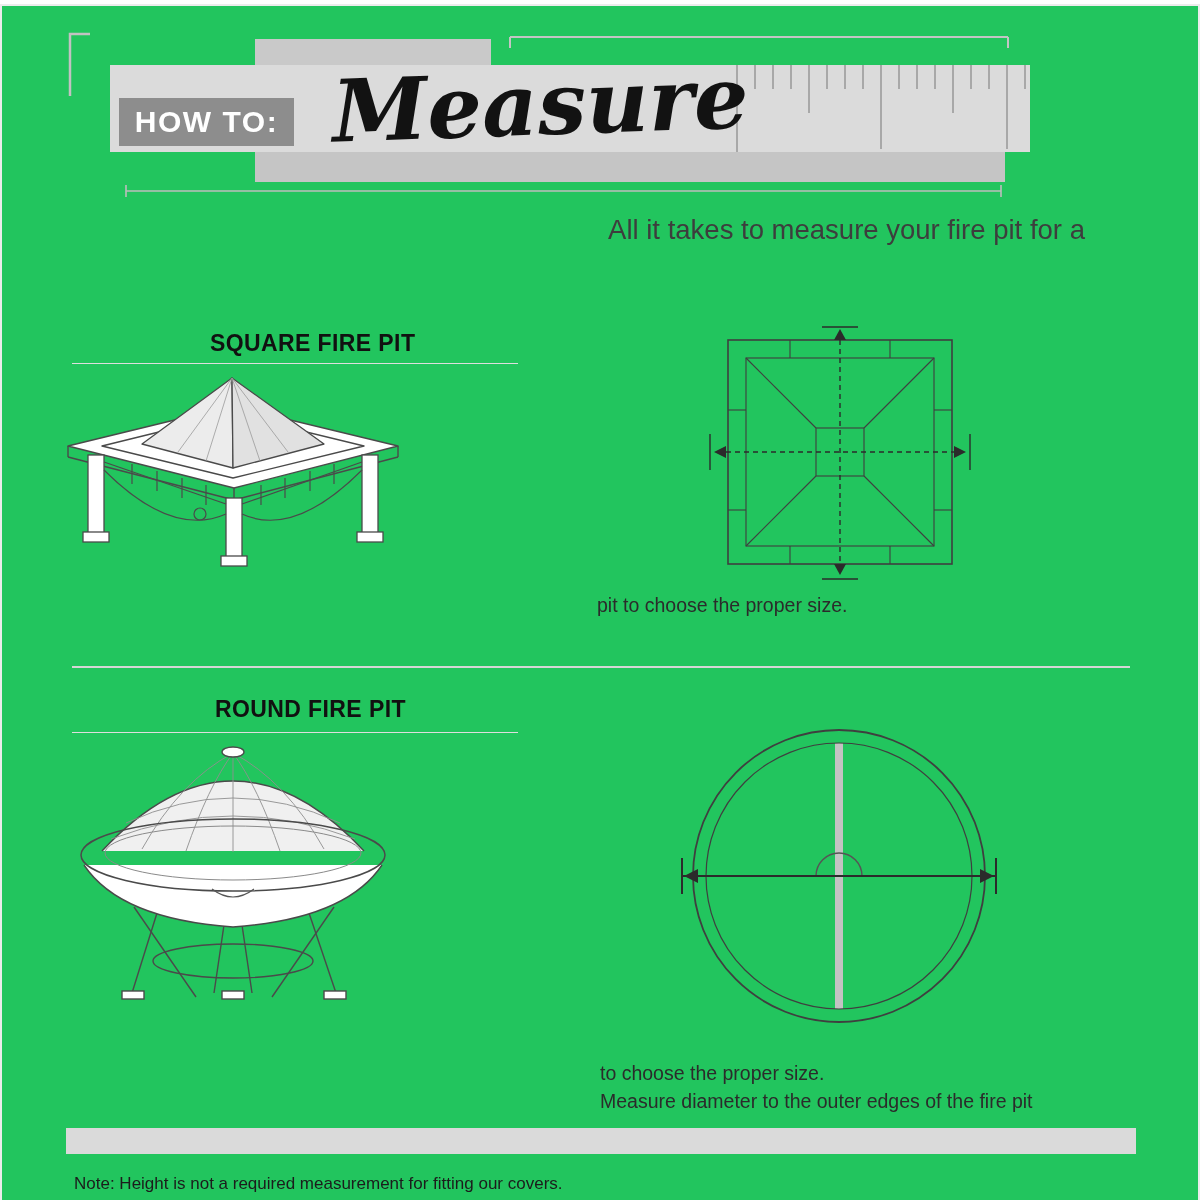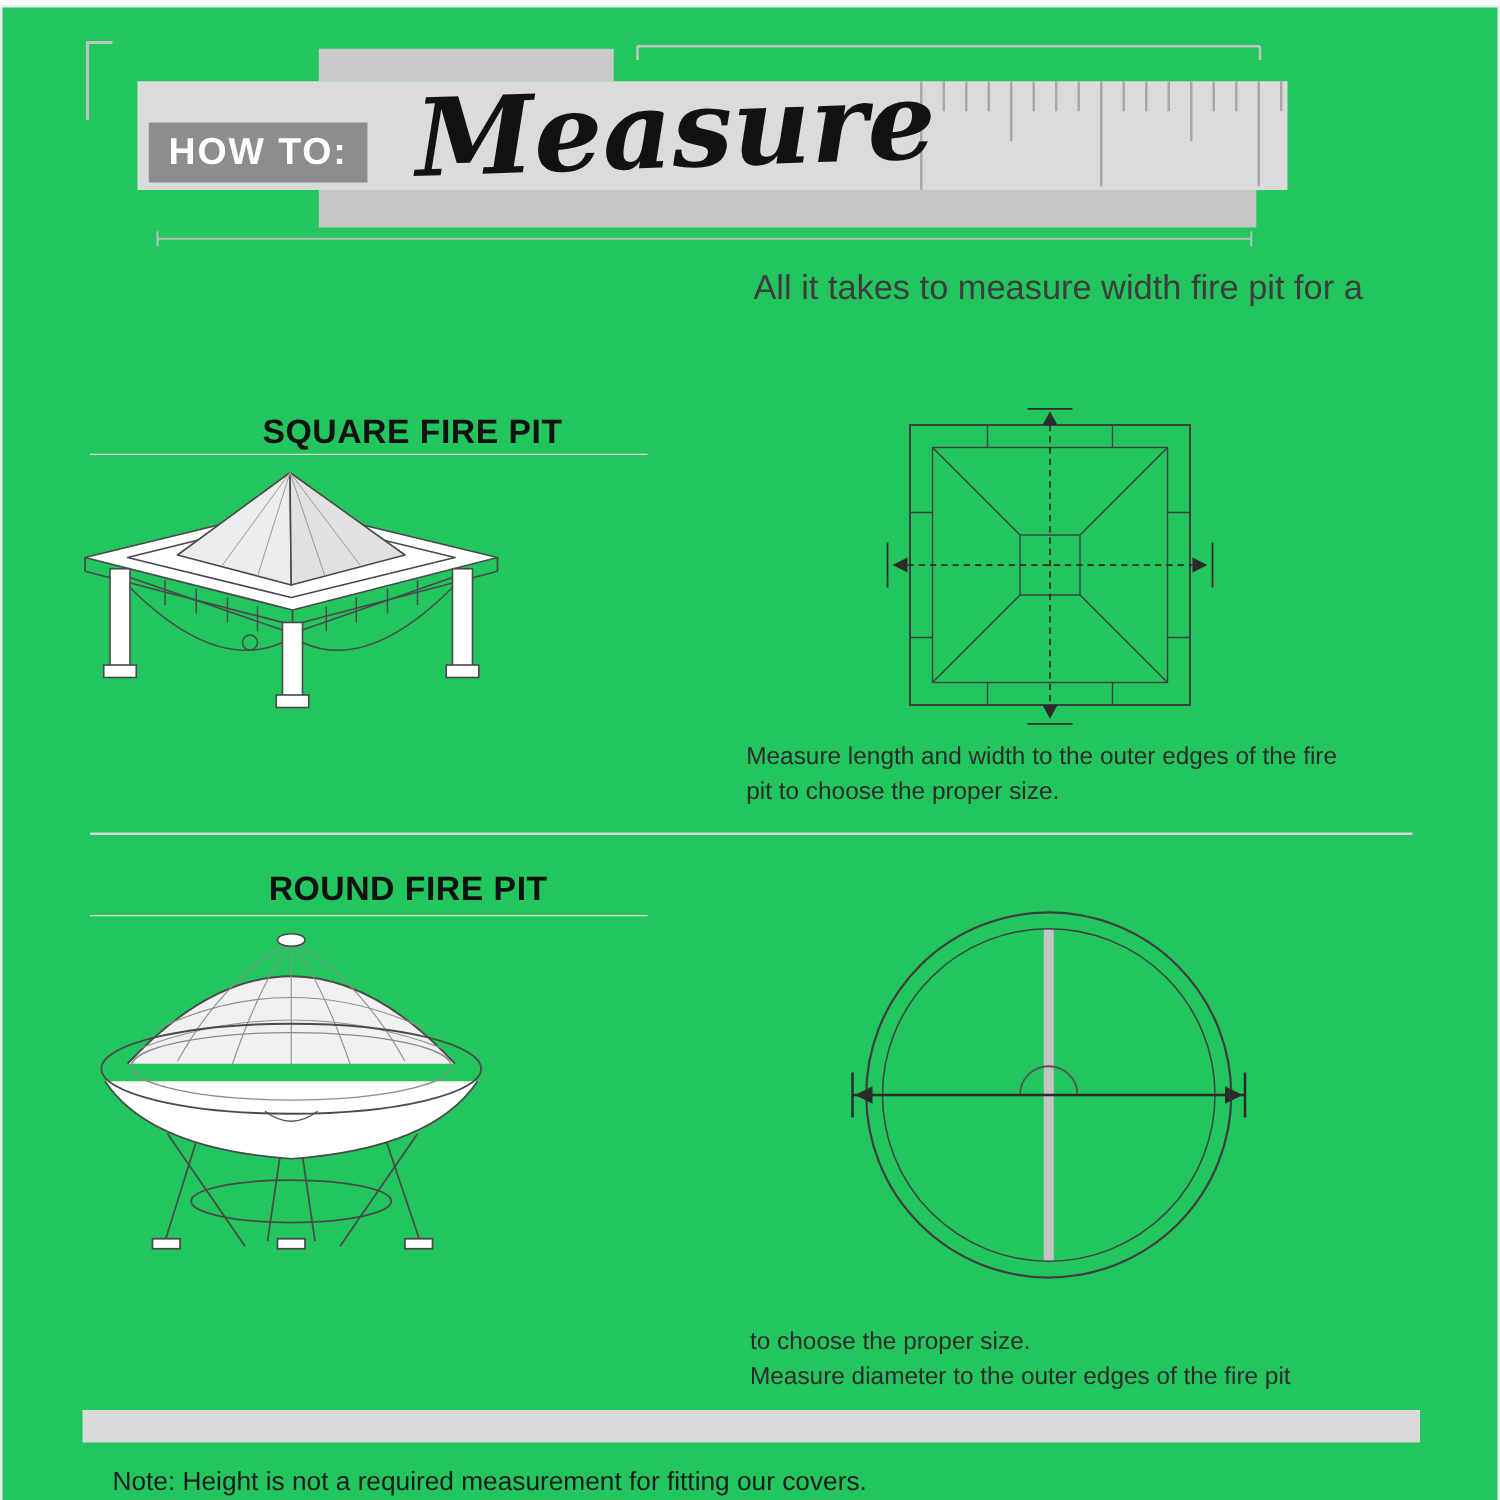--- a/index.html
+++ b/index.html
@@ -20,37 +20,37 @@
     font-family:"DejaVu Serif", serif;font-style:italic;font-weight:bold;
     font-size:86px;line-height:1.1;color:#121212;transform:rotate(-2deg);
   }
   
   .intro{
     left:552px;top:206px;width:585px;text-align:center;
     font-size:27.5px;line-height:1.32;color:#3d3d3d;
   }
   
   .section-heading{
-    font-size:27px;font-weight:bold;letter-spacing:0.4px;color:#111111;
+    font-size:23px;font-weight:bold;letter-spacing:0.4px;color:#111111;
   }
   .heading-square{left:208px;top:324px;}
   .heading-round{left:213px;top:690px;text-align:right;}
   .heading-rule{height:1px;background:#dedede;left:70px;width:446px;}
   .rule-square{top:357px;}
   .rule-round{top:726px;}
   
   .caption{
     font-size:19.5px;line-height:1.42;color:#2b2b2b;
   }
   .caption-square{left:595px;top:586px;width:530px;}
   .caption-round{left:598px;top:1054px;width:530px;}
   
   .mid-divider{left:70px;top:660px;width:1058px;height:2px;background:#d6d6d6;}
   .footer-bar{left:64px;top:1122px;width:1070px;height:26px;background:#dadada;}
-  .footer-note{left:88px;top:1168px;font-size:21px;color:#1c1c1c;text-align:right;}
+  .footer-note{left:72px;top:1168px;font-size:17px;color:#1c1c1c;text-align:right;}
   svg{display:block;}
 </style>
 </head>
 <body>
 
 <div class="canvas">
 
   <svg class="abs" style="left:0;top:0;" width="1196" height="200" viewBox="0 0 1196 200">
     <rect x="253" y="33" width="236" height="26" fill="#c9c9c9"></rect>
     <rect x="108" y="59" width="920" height="87" fill="#dbdbdb"></rect>
@@ -90,21 +90,21 @@
       <line x1="999" y1="179" x2="999" y2="191"></line>
     </g>
   </svg>
 
   <div class="abs kicker-badge">
     <span>HOW TO:</span>
   </div>
   <div class="abs title-script">Measure</div>
 
   <div class="abs intro">
-    <div>All it takes to measure width fire pit for a</div>
+    <div>All it takes to measure your fire pit for a</div>
   </div>
 
   <div class="abs section-heading heading-square">SQUARE FIRE PIT</div>
   <div class="abs heading-rule rule-square"></div>
 
   <svg class="abs" style="left:58px;top:356px;" width="350" height="215" viewBox="0 0 350 215">
 
     <g fill="none" stroke="#4a4a4a" stroke-width="1.4" stroke-linejoin="round">
       <polygon points="8,84 172,44 338,84 174,126" fill="#ffffff"></polygon>
       <polygon points="42,84 172,52 304,84 173,116"></polygon>
@@ -179,21 +179,20 @@
     </g>
     <g fill="#2b2b2b" stroke="none">
       <polygon points="138,7 132,18 144,18"></polygon>
       <polygon points="138,253 132,242 144,242"></polygon>
       <polygon points="12,130 24,124 24,136"></polygon>
       <polygon points="264,130 252,124 252,136"></polygon>
     </g>
   </svg>
 
   <div class="abs caption caption-square">
-    <div>Measure length and width to the outer edges of the fire</div>
     <div>pit to choose the proper size.</div>
   </div>
 
   <div class="abs mid-divider"></div>
 
   <div class="abs section-heading heading-round">ROUND FIRE PIT</div>
   <div class="abs heading-rule rule-round"></div>
 
   <svg class="abs" style="left:60px;top:733px;" width="345" height="280" viewBox="0 0 345 280">
 

